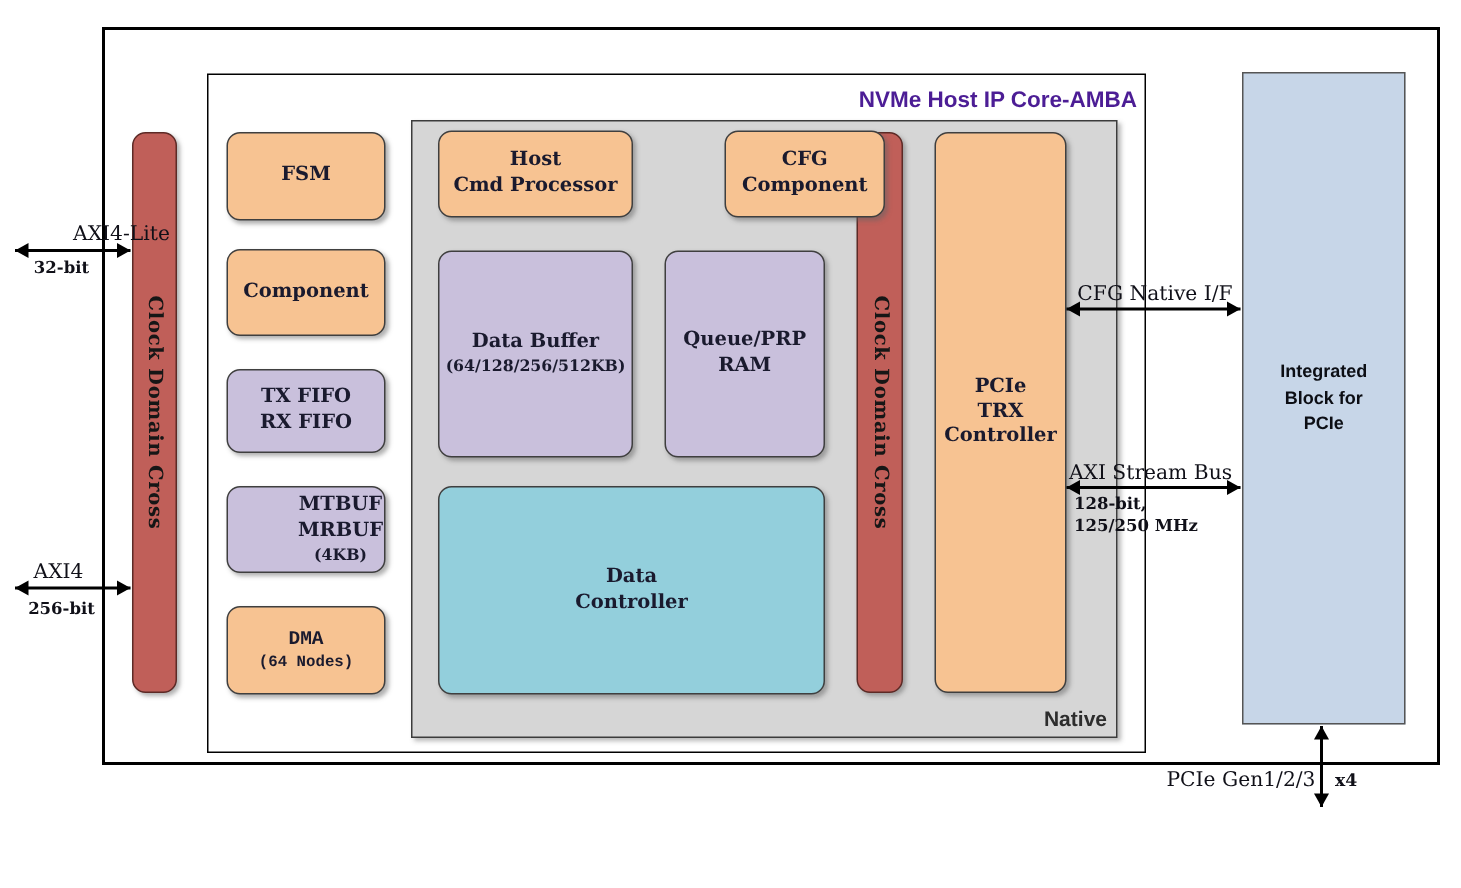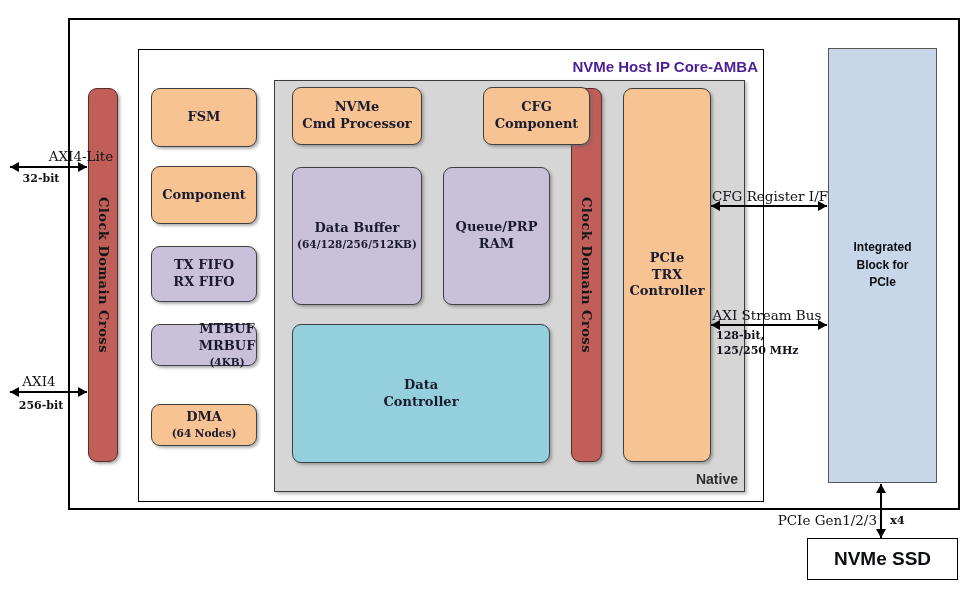--- a/index.html
+++ b/index.html
@@ -35,22 +35,22 @@
   .blk .sub { display:block; font-size:10.5px; line-height:1.35; }
   .orange { background:var(--orange,#f7c392); }
   .purple { background:var(--purple,#c9c0dc); }
   .teal   { background:var(--teal,#93cfdc); }
   .bluebox{ background:var(--blue,#c7d6e8); }
 
   
   .b-fsm  { left:151px; top:88px;  width:106px; height:59px; }
   .b-reg  { left:151px; top:166px; width:106px; height:58px; }
   .b-txrx { left:151px; top:246px; width:106px; height:56px; }
-  .b-mtb  { left:151px; top:324px; width:106px; height:42px;padding-left:46px; }
-  .b-dma  { left:151px; top:404px; width:106px; height:42px; }
+  .b-mtb  { left:151px; top:324px; width:106px; height:58px;padding-left:46px; }
+  .b-dma  { left:151px; top:404px; width:106px; height:59px;font-family:Liberation Mono, monospace; }
   
   .b-cmd  { left:292px; top:87px;  width:130px; height:58px; }
   .b-cfg  { left:443px; top:87px;  width:107px; height:58px;margin-left:40px; }
   .b-dbuf { left:292px; top:167px; width:130px; height:138px; }
   .b-qprp { left:443px; top:167px; width:107px; height:138px; }
   .b-dctl { left:292px; top:324px; width:258px; height:139px; }
   .b-trx  { left:623px; top:88px;  width:88px;  height:374px; }
   
   .b-intg { left:828px; top:48px; width:109px; height:435px; border-radius:0;
     border:1px solid #555; font-family:"Liberation Sans", sans-serif; font-size:12px;
@@ -134,21 +134,21 @@
     <span class="ln">MTBUF</span>
     <span class="ln">MRBUF</span>
     <span class="sub">(4KB)</span>
   </div>
   <div class="blk orange b-dma">
     <span class="ln">DMA</span>
     <span class="sub">(64 Nodes)</span>
   </div>
 
   <div class="blk orange b-cmd">
-    <span class="ln">NVMe</span>
+    <span class="ln">Host</span>
     <span class="ln">Cmd Processor</span>
   </div>
   <div class="blk orange b-cfg">
     <span class="ln">CFG</span>
     <span class="ln">Component</span>
   </div>
   <div class="blk purple b-dbuf">
     <span class="ln">Data Buffer</span>
     <span class="sub">(64/128/256/512KB)</span>
   </div>
@@ -164,34 +164,31 @@
     <span class="ln">PCIe</span>
     <span class="ln">TRX</span>
     <span class="ln">Controller</span>
   </div>
 
   <div class="blk bluebox b-intg">
     <span class="ln">Integrated</span>
     <span class="ln">Block for</span>
     <span class="ln">PCIe</span>
   </div>
-  <div class="blk b-ssd">
-    <span class="ln">NVMe SSD</span>
-  </div>
 
   <div class="arrow-h a-axil"></div>
   <div class="arrow-h a-axi4"></div>
   <div class="arrow-h a-cfgm"></div>
   <div class="arrow-h a-axis"></div>
   <div class="arrow-v a-pcie"></div>
 
   <div class="buslbl l-axil">AXI4-Lite</div>
   <div class="bussub l-axil-w">32-bit</div>
   <div class="buslbl l-axi4">AXI4</div>
   <div class="bussub l-axi4-w">256-bit</div>
-  <div class="buslbl l-cfgm">CFG Register I/F</div>
+  <div class="buslbl l-cfgm">CFG Native I/F</div>
   <div class="buslbl l-axis">AXI Stream Bus</div>
   <div class="bussub l-axis-w">128-bit,</div>
   <div class="bussub l-axis-f">125/250 MHz</div>
   <div class="buslbl l-pcie">PCIe Gen1/2/3</div>
   <div class="bussub l-pcie-l">x4</div>
 
 </div>
 
 </body></html>

